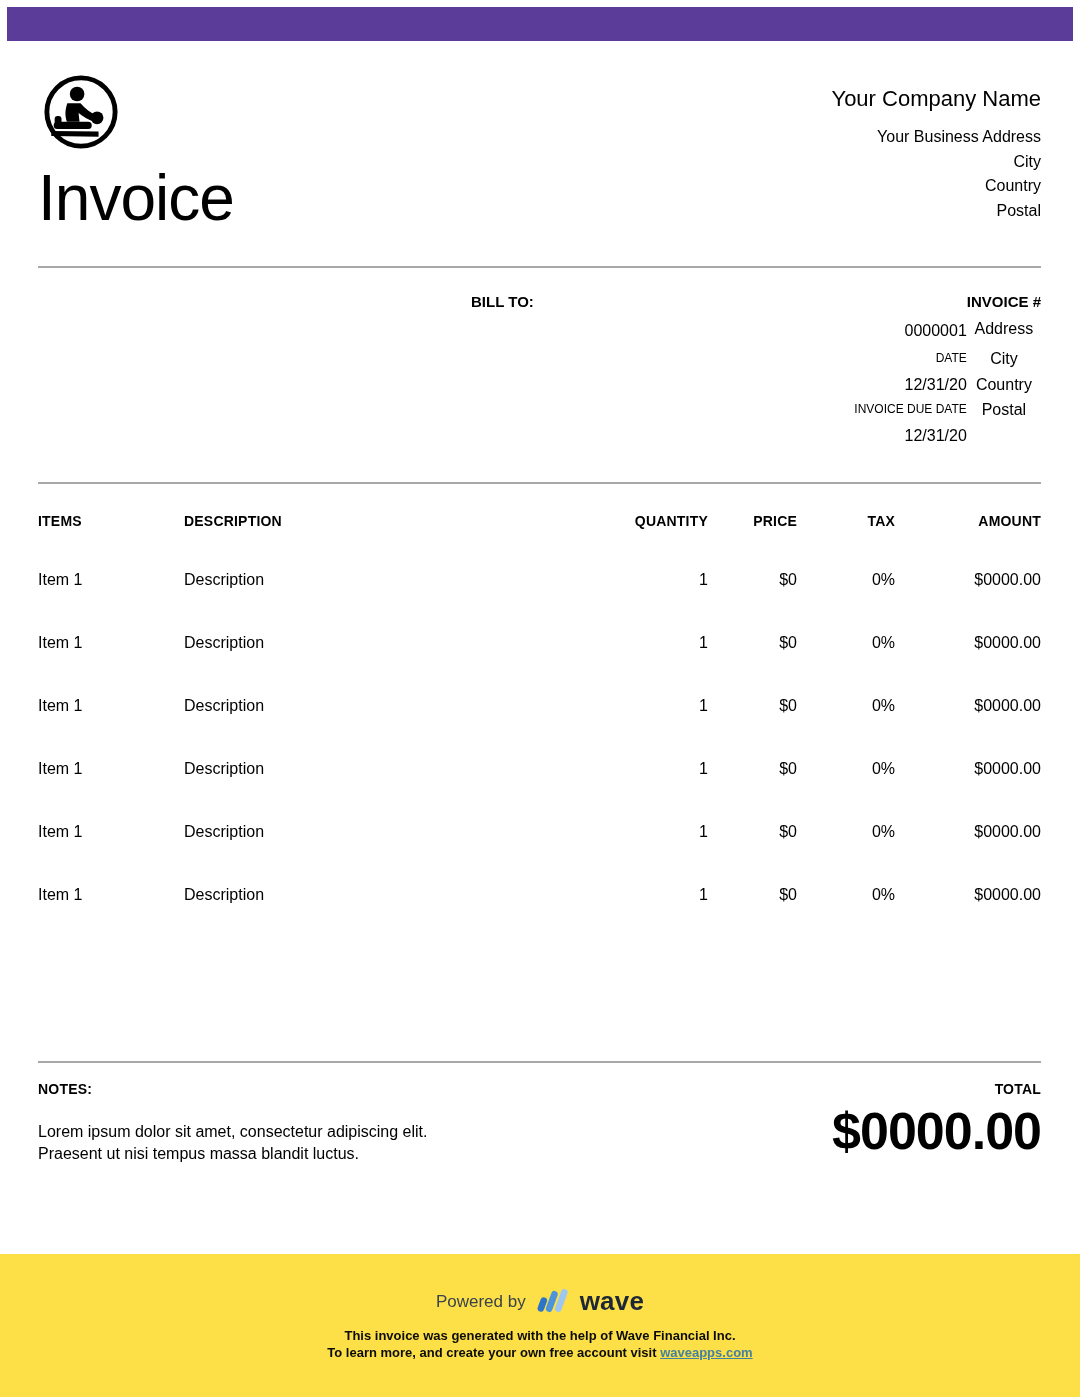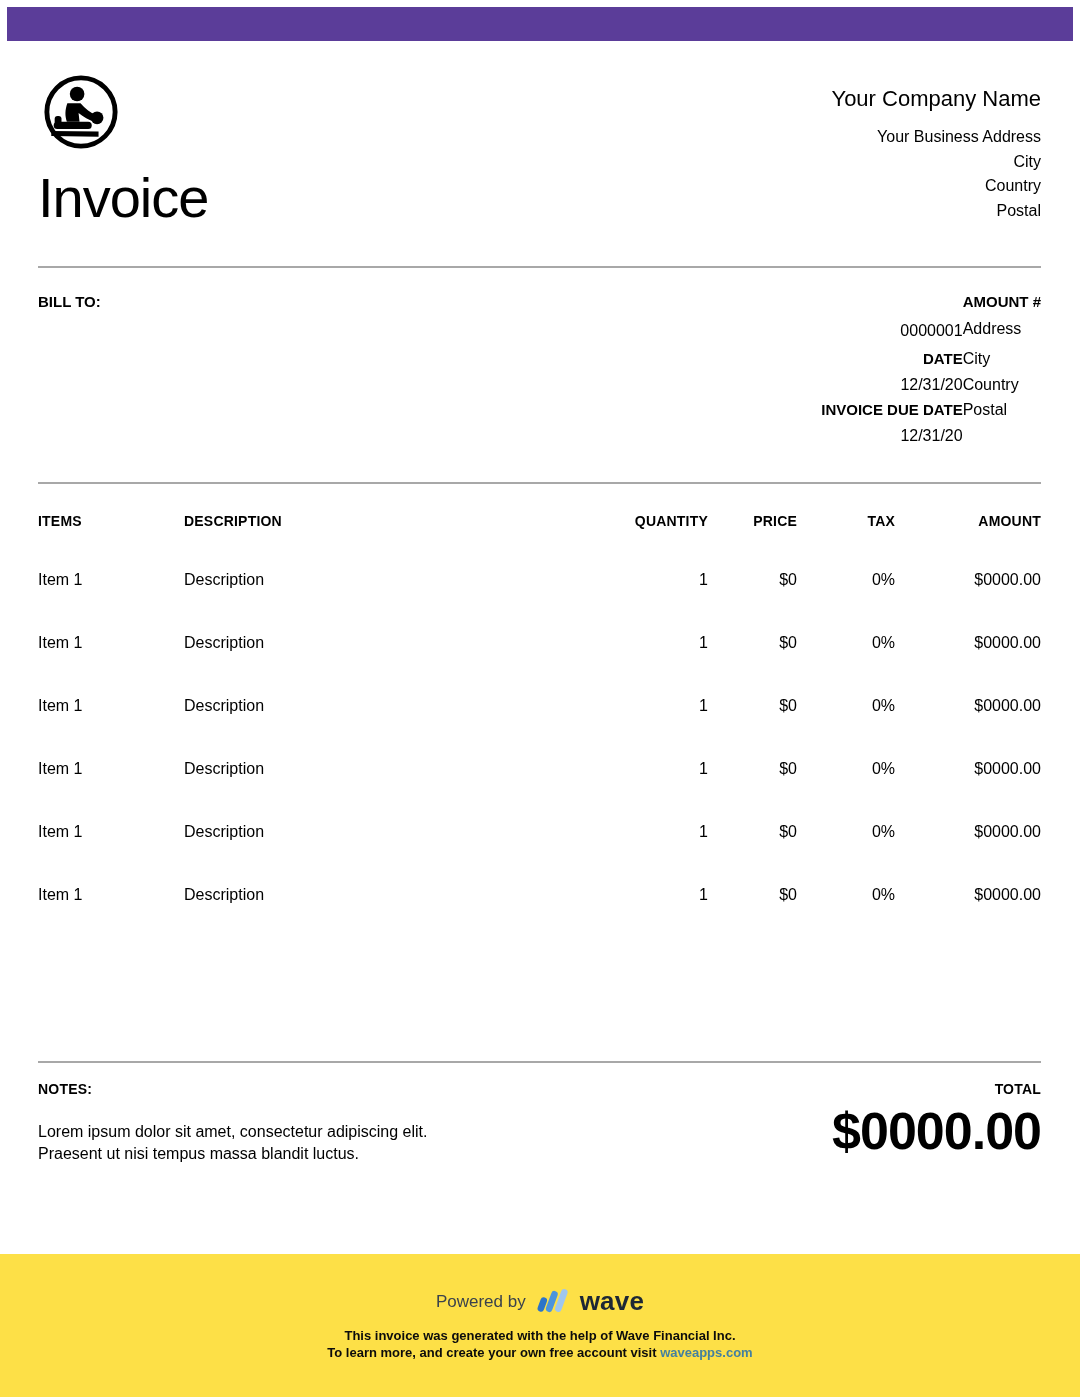--- a/index.html
+++ b/index.html
@@ -6,37 +6,37 @@
   html,body { background:#fff; }
   .page {
     position:relative; width:1080px; height:1397px; margin:0 auto;
     background:#ffffff; overflow:hidden;
     font-family:"Liberation Sans", sans-serif; color:#000;
   }
   .top-bar { position:absolute; top:7px; left:7px; right:7px; height:34px; background:#5b3d99; }
 
   
   .logo-badge { position:absolute; top:73px; left:42px; width:78px; height:78px; }
-  .invoice-title { position:absolute; top:166px; left:38px; font-size:56px; line-height:64px; font-weight:400; letter-spacing:-1px; color:#000; }
+  .invoice-title { position:absolute; top:166px; left:38px; font-size:64px; line-height:64px; font-weight:400; letter-spacing:-1px; color:#000; }
   .company-block { position:absolute; top:85px; left:538px; width:503px; text-align:right; }
   .company-name { font-size:22px; line-height:27px; font-weight:400; }
   .company-lines div { font-size:16px; line-height:24.5px; }
   .company-lines { margin-top:13px; }
 
   .hr { position:absolute; left:38px; width:1003px; border-top:2px solid #a8a8a8; }
   .hr1 { top:266px; } .hr2 { top:482px; } .hr3 { top:1061px; }
 
   
   .billing { position:absolute; top:288px; left:38px; width:1003px; display:grid; grid-template-columns:1fr auto; }
-  .bl { text-align:left; } .br { text-align:right; }
+  .bl { text-align:center; } .br { text-align:right; }
   .row-label { font-size:15px; font-weight:700; line-height:28px; }
   .bill-company { font-size:22px; font-weight:700; line-height:30px; }
   .meta-value-lg { font-size:16px; line-height:30px; }
   .addr-line { font-size:16px; line-height:25.5px; }
-  .meta-label { font-size:15px; font-weight:700; line-height:25.5px; }
+  .meta-label { font-size:12px; font-weight:400; line-height:25.5px; }
   .meta-value { font-size:16px; line-height:25.5px; }
 
   
   .items { position:absolute; top:512px; left:38px; width:1003px; }
   .tgrid { display:grid; grid-template-columns:146px 1fr 90px 89px 98px 146px; }
   .th { font-size:14px; font-weight:700; line-height:18px; letter-spacing:0.2px; }
   .thead { margin-bottom:39px; }
   .trow { margin-bottom:42px; }
   .td { font-size:16px; line-height:21px; }
   .num { text-align:right; }
@@ -49,21 +49,21 @@
   .total-col { text-align:right; }
   .total-value { margin-top:5px; font-size:52px; line-height:56px; font-weight:700; letter-spacing:-1px; }
 
   
   .footer { position:absolute; left:0; right:0; top:1254px; bottom:0; background:#fde047; text-align:center; }
   .powered-row { margin-top:32px; display:flex; align-items:center; justify-content:center; gap:9px; }
   .powered-text { font-size:17px; color:#3a424c; }
   .wave-word { font-size:26px; font-weight:700; color:#1d2735; letter-spacing:0.2px; }
   .foot-line1 { margin-top:10px; font-size:13px; font-weight:700; line-height:17px; color:#0c0c0c; }
   .foot-line2 { font-size:13px; font-weight:700; line-height:17px; color:#0c0c0c; }
-  .foot-link { color:#44809f; cursor:pointer; }
+  .foot-link { color:#44809f; text-decoration:underline; cursor:pointer; }
 </style>
 </head>
 <body>
 
 <div class="page">
 
   <div class="top-bar"></div>
 
   <div class="logo-badge">
     <svg width="78" height="78" viewBox="0 0 80 80">
@@ -86,21 +86,21 @@
       <div>City</div>
       <div>Country</div>
       <div>Postal</div>
     </div>
   </div>
 
   <div class="hr hr1"></div>
 
   <div class="billing">
     <div class="bl row-label">BILL TO:</div>
-    <div class="br row-label">AMOUNT #</div>
+    <div class="br row-label">INVOICE #</div>
 
     <div class="br meta-value-lg">0000001</div>
 
     <div class="bl addr-line">Address</div>
     <div class="br meta-label">DATE</div>
 
     <div class="bl addr-line">City</div>
     <div class="br meta-value">12/31/20</div>
 
     <div class="bl addr-line">Country</div>

